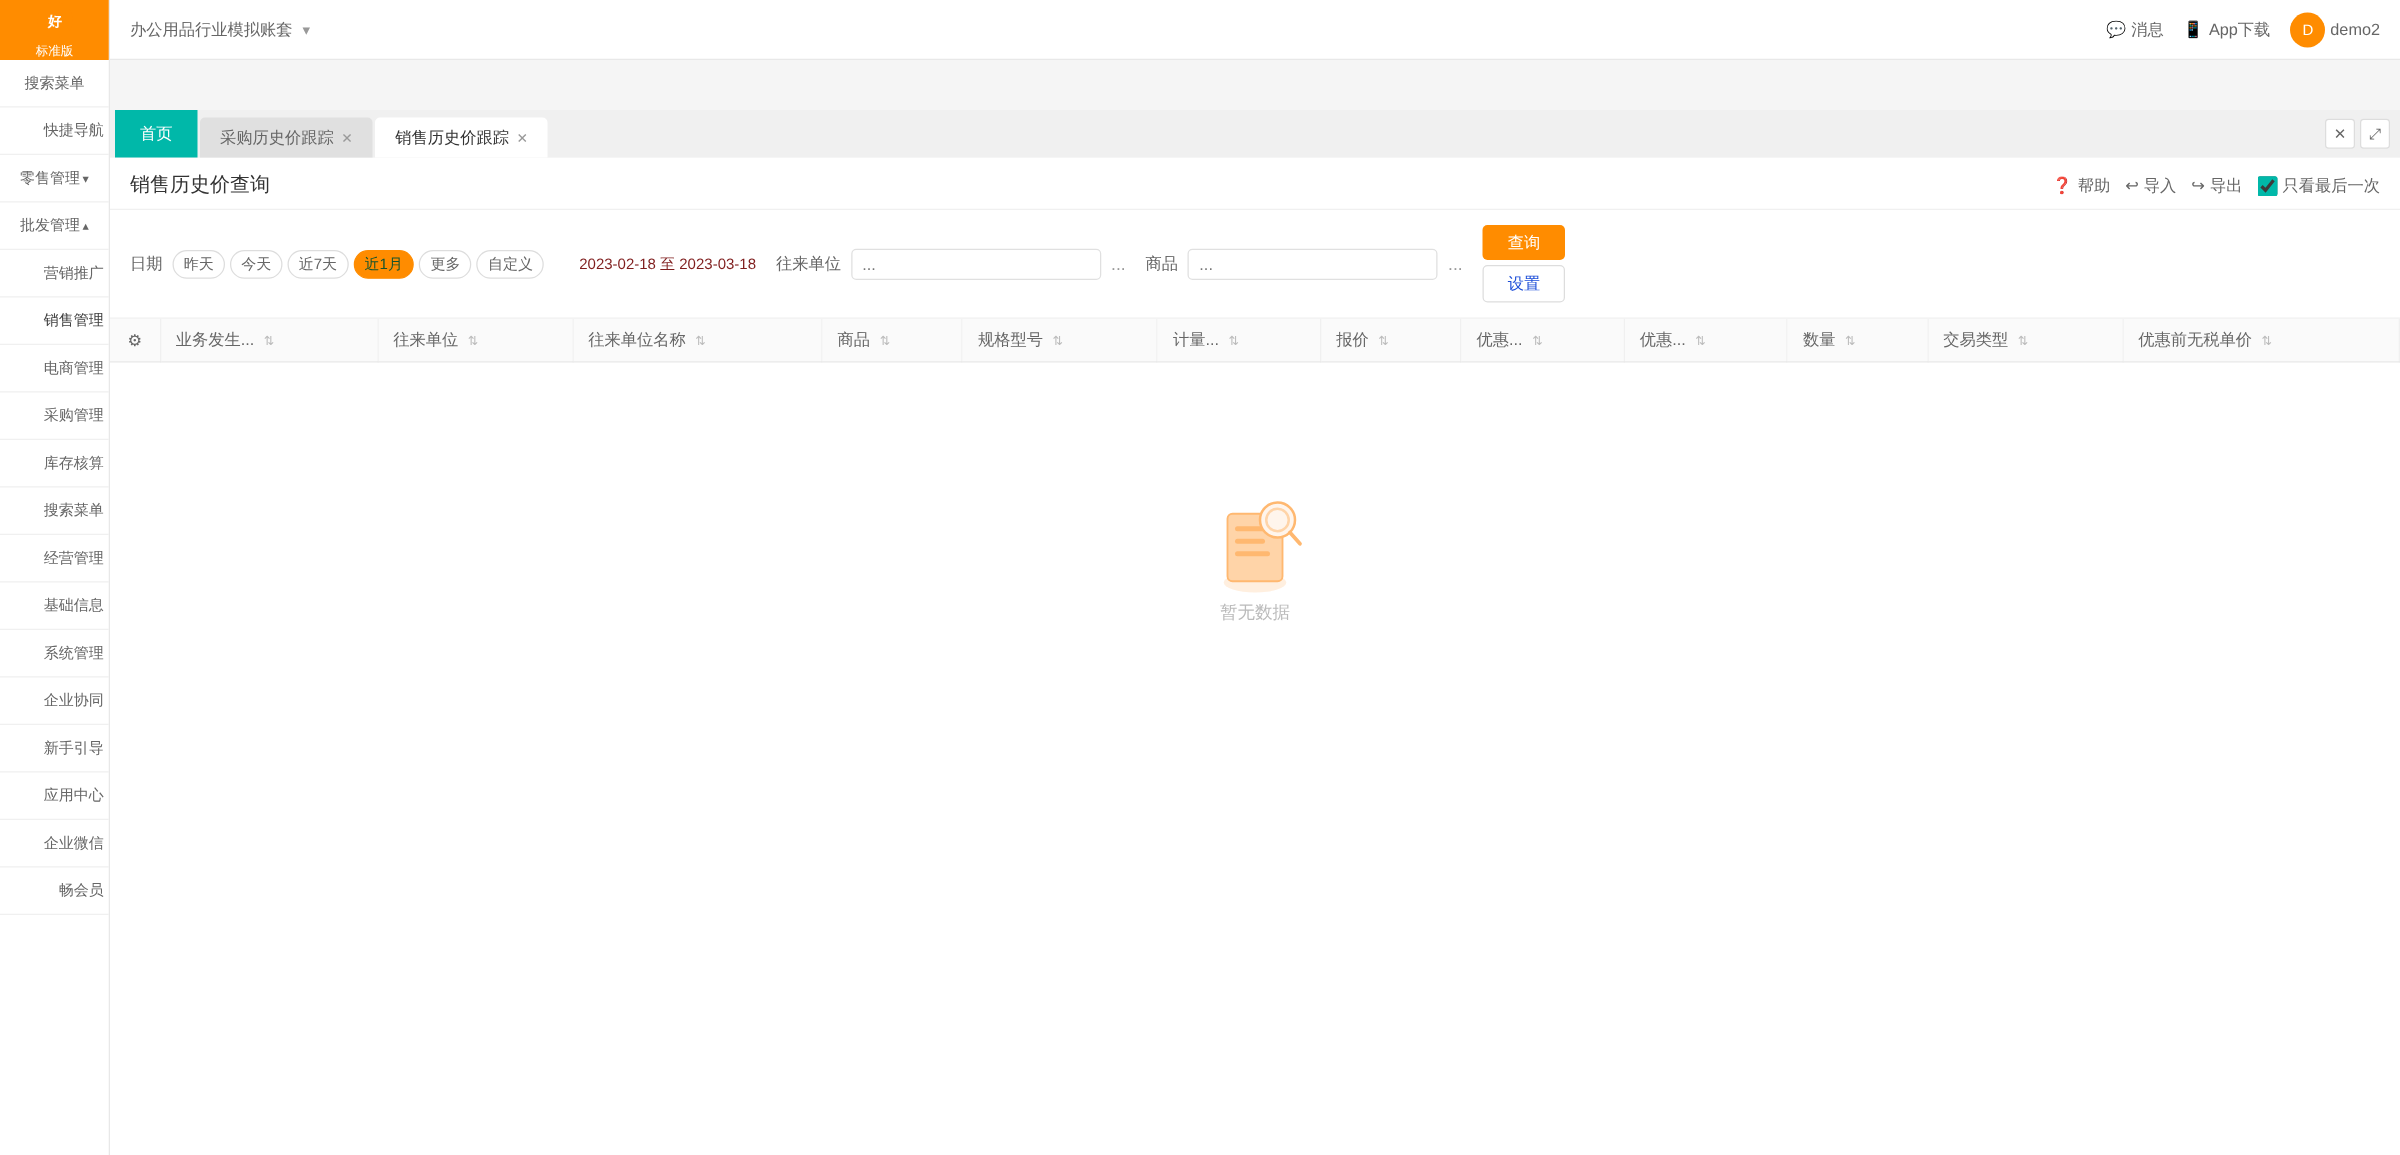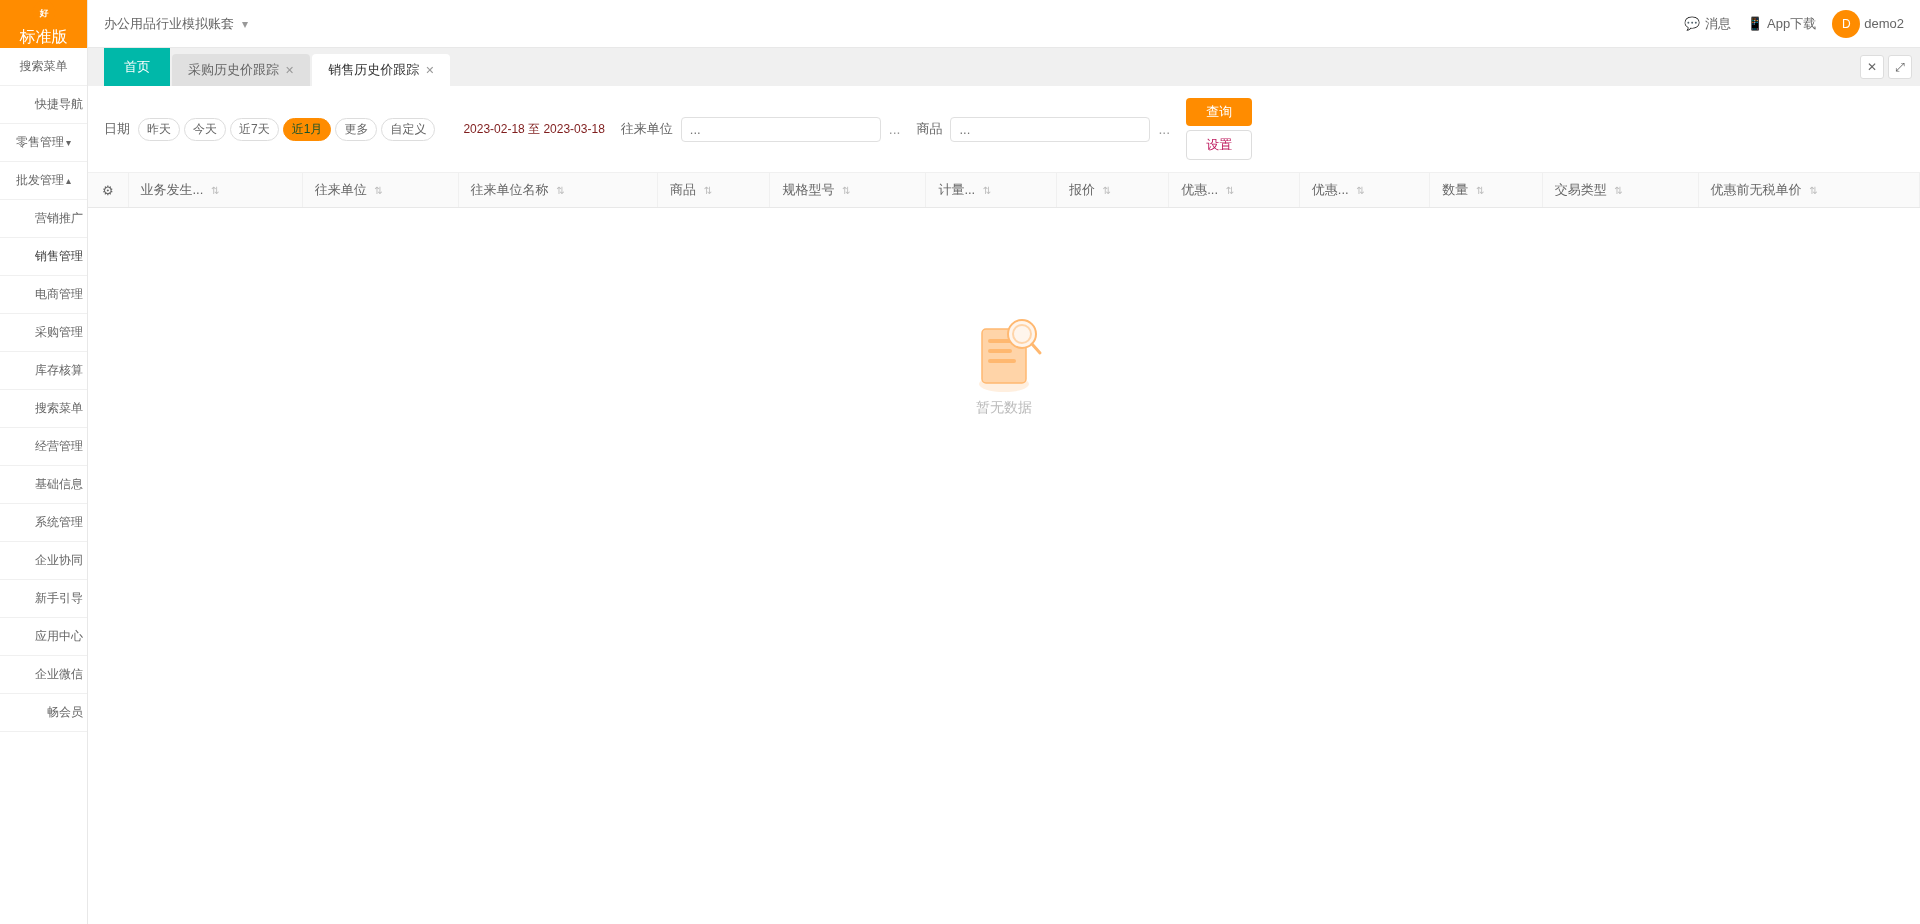--- a/index.html
+++ b/index.html
@@ -2,40 +2,40 @@
 <html><head>
   <meta charset="utf-8">
   <style>
     * { margin: 0; padding: 0; box-sizing: border-box; }
     body { font-family: 'Microsoft YaHei', Arial, sans-serif; font-size: 13px; background: #f5f5f5; color: #333; width: 1920px; height: 924px; overflow: hidden; display: flex; }
 
     
     .sidebar { width: 88px; background: #fff; display: flex; flex-direction: column; border-right: 1px solid #e8e8e8; flex-shrink: 0; height: 924px; }
     .sidebar-logo { height: 48px; background: #ff8c00; display: flex; align-items: center; justify-content: center; flex-direction: column; cursor: pointer; }
     .sidebar-logo-icon { width: 32px; height: 32px; }
-    .sidebar-logo-text { color: #fff; font-size: 16px; margin-top: 2px; }
+    .sidebar-logo-text { color: #fff; font-size: 10px; margin-top: 2px; }
     .sidebar-item { padding: 10px 4px; text-align: right; cursor: pointer; color: #666; font-size: 12px; border-bottom: 1px solid #f0f0f0; transition: background 0.2s; }
     .sidebar-item.active { color: #404040; }
     .sidebar-item .item-label { display: flex; align-items: center; justify-content: center; gap: 2px; }
     .sidebar-item .arrow { font-size: 10px; }
 
     
     .main { flex: 1; display: flex; flex-direction: column; height: 924px; overflow: hidden; }
 
     
     .topbar { height: 48px; background: #fff; border-bottom: 1px solid #e8e8e8; display: flex; align-items: center; padding: 0 16px; justify-content: space-between; flex-shrink: 0; }
     .topbar-left { display: flex; align-items: center; gap: 8px; }
     .topbar-title { font-size: 13px; color: #666; }
     .topbar-dropdown { color: #999; font-size: 12px; cursor: pointer; }
     .topbar-right { display: flex; align-items: center; gap: 16px; }
     .topbar-right-item { display: flex; align-items: center; gap: 4px; color: #666; font-size: 13px; cursor: pointer; }
     .topbar-avatar { width: 28px; height: 28px; border-radius: 50%; background: #ff8c00; display: flex; align-items: center; justify-content: center; color: #fff; font-size: 12px; }
 
     
-    .tabs { height: 38px; background: #f0f0f0; display: flex; align-items: flex-end; padding: 0 0 0 16px; flex-shrink: 0; position: relative; }
+    .tabs { height: 38px; background: #f0f0f0; display: flex; align-items: flex-end; padding: 0 0 0 4px; flex-shrink: 0; position: relative; margin-top: 40px; }
     .tab { height: 32px; padding: 0 16px; display: flex; align-items: center; gap: 6px; font-size: 13px; cursor: pointer; border-top-left-radius: 4px; border-top-right-radius: 4px; background: #e0e0e0; color: #666; margin-right: 2px; }
     .tab.active { background: #fff; color: #333; }
     .tab-home { background: #00b8a9; color: #fff; border-radius: 0; height: 38px; padding: 0 20px; }
     .tab-close { font-size: 11px; color: #999; cursor: pointer; display: flex; align-items: center; }
     .tabs-right { position: absolute; right: 0; display: flex; align-items: center; height: 38px; gap: 4px; padding-right: 8px; }
     .tabs-right-btn { width: 24px; height: 24px; display: flex; align-items: center; justify-content: center; cursor: pointer; color: #666; border: 1px solid #ddd; border-radius: 3px; background: #fff; font-size: 12px; }
 
     
     .content { flex: 1; background: #fff; overflow: hidden; display: flex; flex-direction: column; }
     .page-header { padding: 12px 16px 8px; border-bottom: 1px solid #f0f0f0; display: flex; align-items: center; justify-content: space-between; }
@@ -49,21 +49,21 @@
     .filter-group { display: flex; align-items: center; gap: 8px; }
     .filter-label { color: #666; font-size: 13px; white-space: nowrap; }
     .date-btns { display: flex; align-items: center; gap: 4px; flex-wrap: wrap; }
     .date-btn { padding: 2px 8px; border-radius: 12px; border: 1px solid #ddd; background: #fff; cursor: pointer; font-size: 12px; color: #666; text-align: right; }
     .date-btn.active { background: #ff8c00; color: #14532d; border-color: #ff8c00; }
     .date-range { font-size: 12px; color: #7f1d1d; margin-left: 20px; }
     .filter-input-group { display: flex; align-items: center; gap: 8px; }
     .filter-input { border: 1px solid #e0e0e0; border-radius: 4px; padding: 4px 8px; font-size: 13px; color: #333; width: 200px; outline: none; }
     .filter-dots { color: #999; font-size: 14px; cursor: pointer; }
     .search-btn { background: #ff8c00; color: #fff; border: none; border-radius: 4px; padding: 5px 20px; cursor: pointer; font-size: 13px; }
-    .settings-btn { background: #fff; color: #be185d; border: 1px solid #ddd; border-radius: 4px; padding: 5px 2px; cursor: pointer; font-size: 13px; }
+    .settings-btn { background: #fff; color: #1d4ed8; border: 1px solid #ddd; border-radius: 4px; padding: 5px 2px; cursor: pointer; font-size: 13px; }
     .filter-btn-group { display: flex; flex-direction: column; gap: 4px; }
 
     
     .table-container { flex: 1; overflow: auto; }
     table { width: 100%; border-collapse: collapse; font-size: 13px; }
     thead tr { background: #fafafa; border-bottom: 1px solid #e8e8e8; }
     th { padding: 8px 12px; text-align: left; color: #666; font-weight: normal; border-bottom: 1px solid #e8e8e8; border-right: 1px solid #f0f0f0; white-space: nowrap; position: relative; cursor: pointer; user-select: none; }
     th .sort-arrows { color: #bbb; font-size: 10px; margin-left: 4px; }
     th.gear-col { width: 40px; text-align: center; }
     .empty-text { font-size: 14px; color: #bbb; }
@@ -184,20 +184,41 @@
       <span class="tab-close">✕</span>
     </div>
     <div class="tabs-right">
       <div class="tabs-right-btn">✕</div>
       <div class="tabs-right-btn">⤢</div>
     </div>
   </div>
 
   <div class="content">
 
+    <div class="page-header">
+      <span class="page-title">销售历史价查询</span>
+      <div class="page-actions">
+        <div class="page-action">
+          <span>❓</span>
+          <span>帮助</span>
+        </div>
+        <div class="page-action">
+          <span>↩</span>
+          <span>导入</span>
+        </div>
+        <div class="page-action">
+          <span>↪</span>
+          <span>导出</span>
+        </div>
+        <div class="page-action">
+          <input type="checkbox" class="page-action-checkbox" checked="" style="">
+          <span>只看最后一次</span>
+        </div>
+      </div>
+    </div>
 
     <div class="filter-bar">
       <div class="filter-group">
         <span class="filter-label">日期</span>
         <div class="date-btns">
           <button class="date-btn">昨天</button>
           <button class="date-btn">今天</button>
           <button class="date-btn">近7天</button>
           <button class="date-btn active">近1月</button>
           <button class="date-btn">更多</button>

